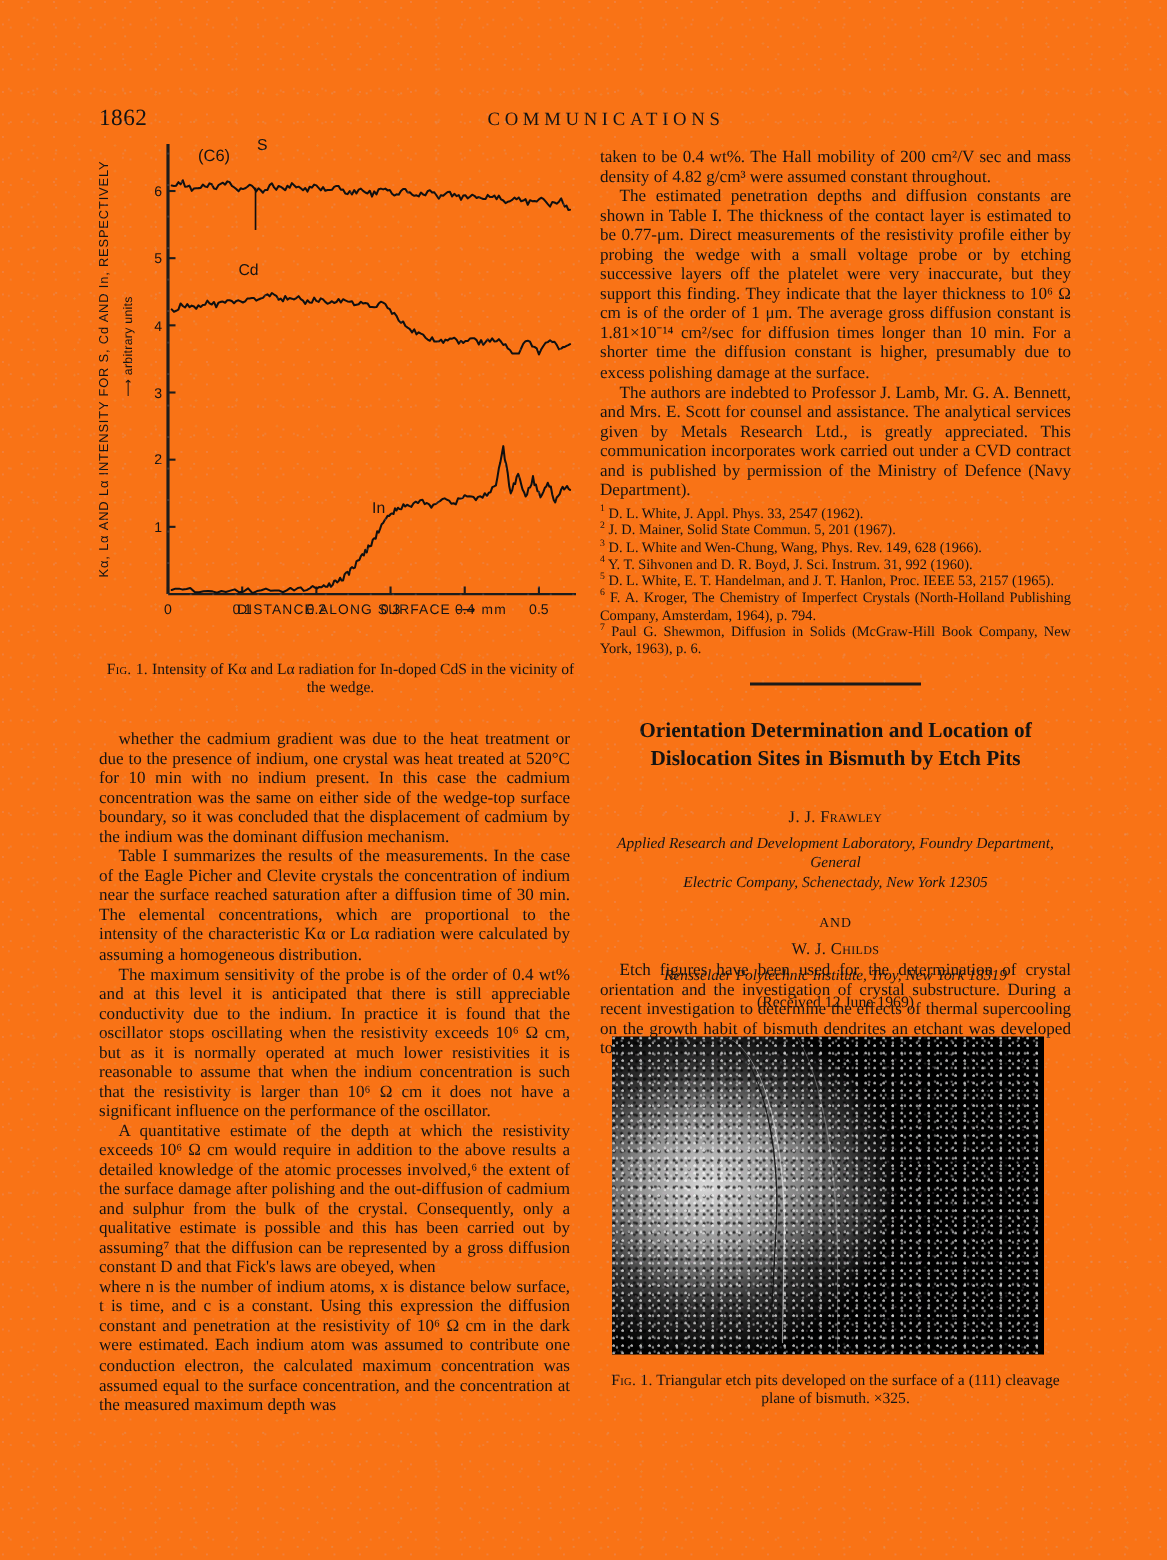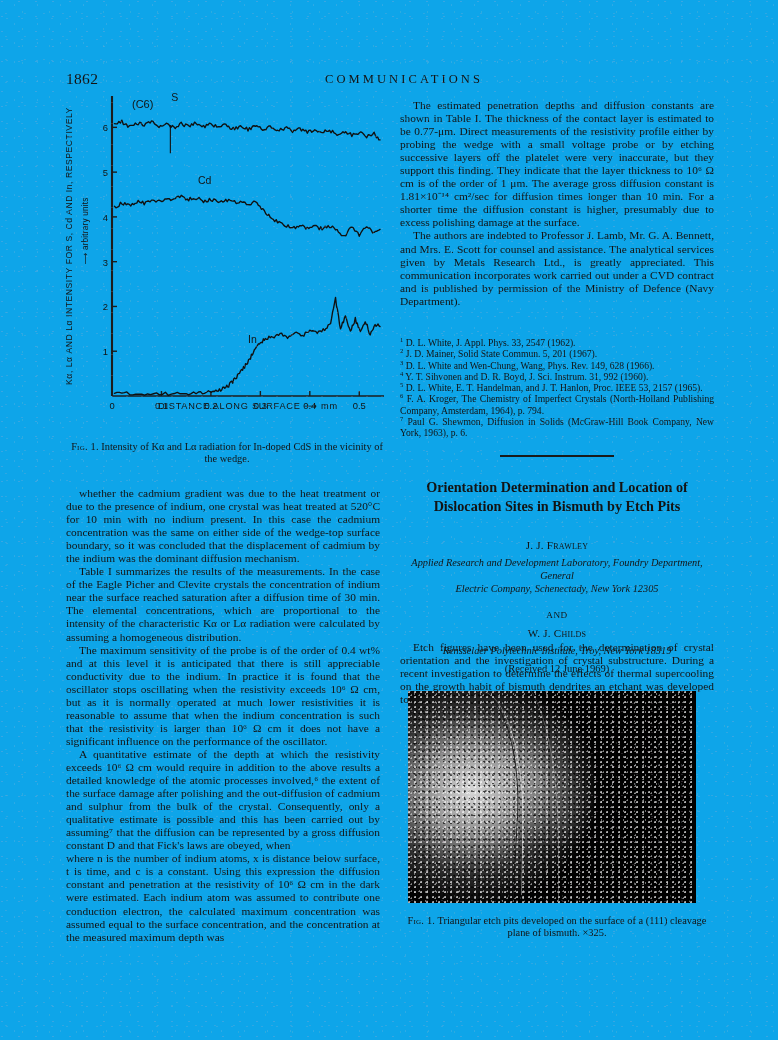--- a/index.html
+++ b/index.html
@@ -4,21 +4,21 @@
 <style>
   html, body {
     margin: 0;
     padding: 0;
     background: #8b8b8b;
   }
   .page {
     position: relative;
     width: 778px;
     height: 1040px;
-    background: #0ea5e9;
+    background: #f97316;
     overflow: hidden;
     font-family: "Liberation Serif", serif;
     color: #131313;
   }
   
   .page::before {
     content: "";
     position: absolute;
     inset: 0;
     pointer-events: none;
@@ -305,21 +305,21 @@
       <div id="xtick-host">
           <div class="xtick" style="left: 0px;">0</div>
           <div class="xtick" style="left: 49.4545px;">0.1</div>
           <div class="xtick" style="left: 98.9091px;">0.2</div>
           <div class="xtick" style="left: 148.364px;">0.3</div>
           <div class="xtick" style="left: 197.818px;">0.4</div>
           <div class="xtick" style="left: 247.273px;">0.5</div>
         </div>
       <div id="serieslab-host">
           <div class="serieslab" style="left: 59.3455px; top: -5.28358px;">S</div>
-          <div class="serieslab" style="left: 46.9818px; top: 77.5522px; margin-left: 39px;">Cd</div>
+          <div class="serieslab" style="left: 46.9818px; top: 77.5522px;">Cd</div>
           <div class="serieslab" style="left: 136px; top: 236.507px;">In</div>
         </div>
     </div>
 
     <div class="xaxis-title">DISTANCE ALONG SURFACE ⟶ mm</div>
   </div>
 
   <div class="figcap" style="left:66px; top:441px; width:322px;">
     <span class="sc">Fig. 1.</span>
     <span>Intensity of Kα and Lα radiation for In-doped CdS in the vicinity of the wedge.</span>
@@ -327,20 +327,21 @@
 
   <div class="col col-left" style="top:487px;">
     <p>whether the cadmium gradient was due to the heat treatment or due to the presence of indium, one crystal was heat treated at 520°C for 10 min with no indium present. In this case the cadmium concentration was the same on either side of the wedge-top surface boundary, so it was concluded that the displacement of cadmium by the indium was the dominant diffusion mechanism.</p>
     <p>Table I summarizes the results of the measurements. In the case of the Eagle Picher and Clevite crystals the concentration of indium near the surface reached saturation after a diffusion time of 30 min. The elemental concentrations, which are proportional to the intensity of the characteristic Kα or Lα radiation were calculated by assuming a homogeneous distribution.</p>
     <p>The maximum sensitivity of the probe is of the order of 0.4 wt% and at this level it is anticipated that there is still appreciable conductivity due to the indium. In practice it is found that the oscillator stops oscillating when the resistivity exceeds 10⁶ Ω cm, but as it is normally operated at much lower resistivities it is reasonable to assume that when the indium concentration is such that the resistivity is larger than 10⁶ Ω cm it does not have a significant influence on the performance of the oscillator.</p>
     <p>A quantitative estimate of the depth at which the resistivity exceeds 10⁶ Ω cm would require in addition to the above results a detailed knowledge of the atomic processes involved,⁶ the extent of the surface damage after polishing and the out-diffusion of cadmium and sulphur from the bulk of the crystal. Consequently, only a qualitative estimate is possible and this has been carried out by assuming⁷ that the diffusion can be represented by a gross diffusion constant D and that Fick's laws are obeyed, when</p>
     <p class="noind">where n is the number of indium atoms, x is distance below surface, t is time, and c is a constant. Using this expression the diffusion constant and penetration at the resistivity of 10⁶ Ω cm in the dark were estimated. Each indium atom was assumed to contribute one conduction electron, the calculated maximum concentration was assumed equal to the surface concentration, and the concentration at the measured maximum depth was</p>
   </div>
 
   <div class="col col-right" style="top:99px;">
+    <p class="noind">taken to be 0.4 wt%. The Hall mobility of 200 cm²/V sec and mass density of 4.82 g/cm³ were assumed constant throughout.</p>
     <p>The estimated penetration depths and diffusion constants are shown in Table I. The thickness of the contact layer is estimated to be 0.77-μm. Direct measurements of the resistivity profile either by probing the wedge with a small voltage probe or by etching successive layers off the platelet were very inaccurate, but they support this finding. They indicate that the layer thickness to 10⁶ Ω cm is of the order of 1 μm. The average gross diffusion constant is 1.81×10⁻¹⁴ cm²/sec for diffusion times longer than 10 min. For a shorter time the diffusion constant is higher, presumably due to excess polishing damage at the surface.</p>
     <p>The authors are indebted to Professor J. Lamb, Mr. G. A. Bennett, and Mrs. E. Scott for counsel and assistance. The analytical services given by Metals Research Ltd., is greatly appreciated. This communication incorporates work carried out under a CVD contract and is published by permission of the Ministry of Defence (Navy Department).</p>
   </div>
 
   <div class="col col-right" style="top:337px; font-size:9.6px; line-height:11.3px;">
     <div>
       <sup>1</sup>
       <span>D. L. White, J. Appl. Phys. 33, 2547 (1962).</span>
     </div>
     <div>

